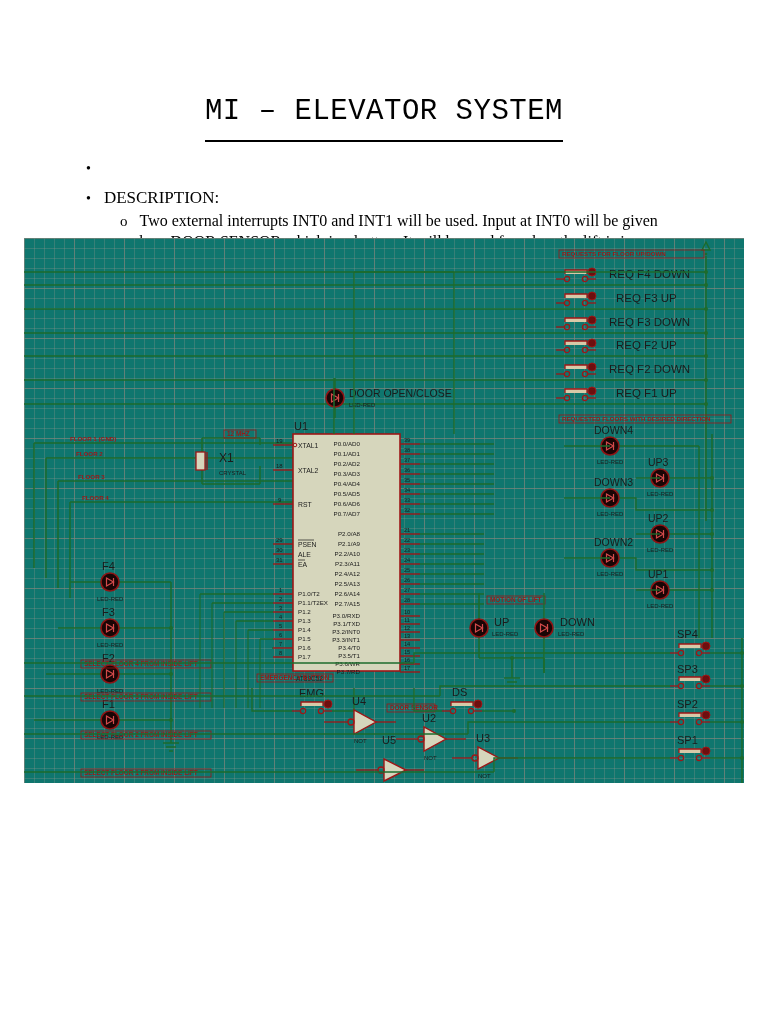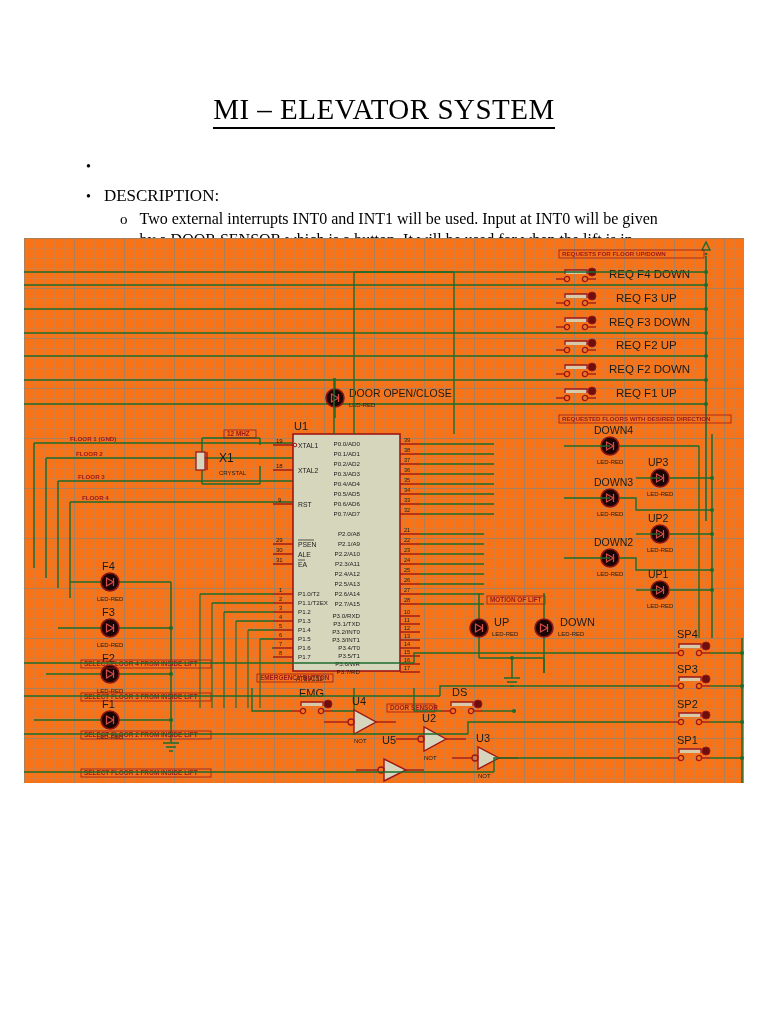--- a/index.html
+++ b/index.html
@@ -18,21 +18,22 @@
     text-align:center;
     font-size:29px;
     font-weight:normal;
     letter-spacing:0.5px;
     margin:0;
     padding-top:95px;
     line-height:1;
   }
   .doc-title span {
     border-bottom:2px solid #000;
-    padding-bottom:2px;
+    padding-bottom:12px;
+    font-family:Liberation Mono, monospace;
   }
   .bullet-line {
     display:flex;
     align-items:baseline;
     font-size:17px;
     margin-top:36px;
     padding-left:86px;
   }
   .bullet-dot { font-size:14px; margin-right:13px; line-height:1; }
   .sub-bullet {
@@ -40,21 +41,21 @@
     font-size:16px; padding-left:120px; margin-top:2px;
   }
   .sub-bullet-mark { margin-right:12px; font-size:15px; }
   .desc-body { max-width:520px; line-height:1.32; }
 
   
   .schem-wrap {
     position:absolute;
     left:24px; top:238px;
     width:720px; height:545px;
-    background:#f97316;
+    background:#0f766e;
     overflow:hidden;
   }
   .grid-fine, .grid-coarse {
     position:absolute; inset:0; pointer-events:none;
   }
   .grid-fine {
     background-image:
       linear-gradient(to right, rgba(150,150,140,.30) 1px, transparent 1px),
       linear-gradient(to bottom, rgba(150,150,140,.30) 1px, transparent 1px);
     background-size:10px 10px;

